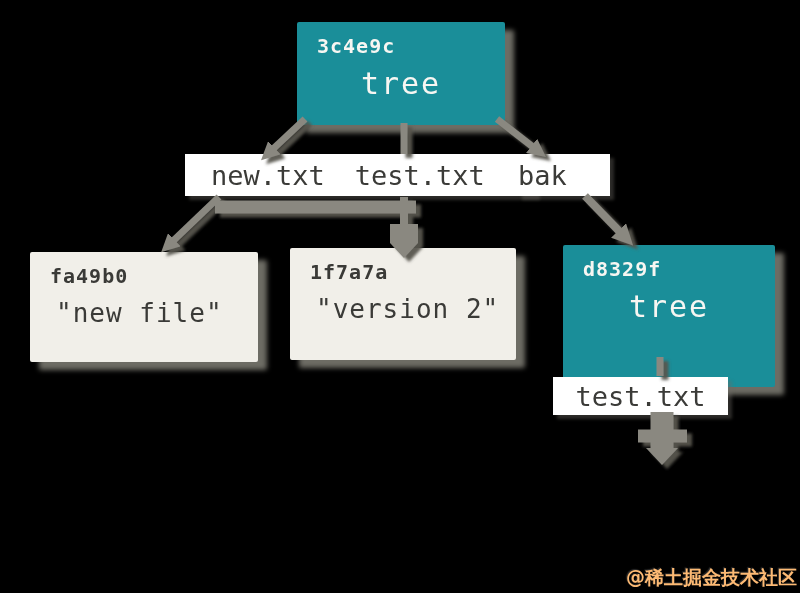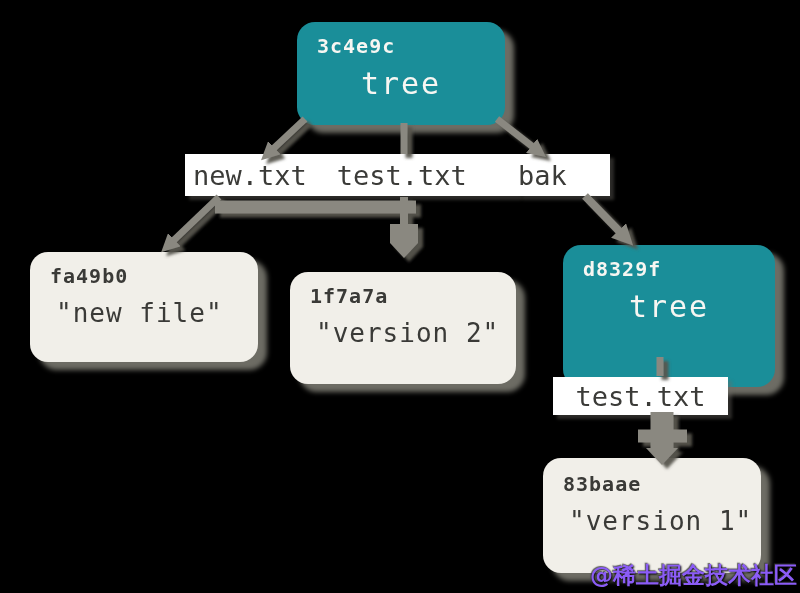--- a/index.html
+++ b/index.html
@@ -6,38 +6,38 @@
     --bg:#000000; --teal:#1a8e99; --boxbg:#f1efe9; --labelbg:#ffffff;
     --arrow:#8a8880; --dark:#3a3a37; --light:#f7f6f2;
   }
   html,body{margin:0;padding:0;background:var(--bg);}
   .stage{
     position:relative;width:800px;height:593px;background:var(--bg);
     overflow:hidden;font-family:"DejaVu Sans Mono","Liberation Mono",monospace;
   }
   .arrows{position:absolute;left:0;top:0;width:800px;height:593px;pointer-events:none;z-index:3;}
   .node{
-    position:absolute;border-radius:18px;z-index:2;
+    position:absolute;border-radius:2px;z-index:2;
     box-shadow:9px 8px 5px rgba(140,138,128,0.78);
   }
   .node.teal{background:var(--teal);color:var(--light);}
   .node.lite{background:var(--boxbg);color:var(--dark);}
   .node .hash{font-weight:bold;font-size:20px;letter-spacing:1px;}
   .node .val{font-size:26px;font-weight:500;letter-spacing:1px;}
   .node .typ{font-size:30px;font-weight:500;text-align:center;letter-spacing:2px;}
   .edge-label{
     position:absolute;background:var(--labelbg);color:#3b3b38;z-index:2;
     font-size:27px;font-weight:500;display:flex;align-items:center;
     box-shadow:4px 4px 3px rgba(110,108,100,0.4);
   }
   .edge-label .gap{display:inline-block;width:30px;}
   .watermark{
     position:absolute;right:3px;bottom:2px;z-index:5;
     font-family:"DejaVu Sans","Liberation Sans",sans-serif;
-    font-size:23px;font-weight:bold;color:#8b5cf6;
+    font-size:19px;font-weight:bold;color:#fdba74;
     text-shadow:1px 1px 2px #000, -1px -1px 1px rgba(60,60,60,.8);
   }
   
   .pad-hash{position:absolute;left:20px;top:12px;}
   .pad-val{position:absolute;left:26px;top:46px;}
   .pad-typ{position:absolute;left:0;right:0;top:44px;}
 </style>
 </head>
 <body>
 
@@ -70,49 +70,45 @@
       <line x1="638" y1="436" x2="687" y2="436" stroke-width="13" stroke-linecap="butt"></line>
       <polygon stroke="none" points="646,448 678,448 662,465"></polygon>
     </g>
   </svg>
 
   <div class="node teal" style="left:297px;top:22px;width:208px;height:103px;">
     <div class="hash pad-hash">3c4e9c</div>
     <div class="typ pad-typ">tree</div>
   </div>
 
-  <div class="edge-label" style="left:185px;top:154px;width:325px;height:42px;padding-left:8px;">
+  <div class="edge-label" style="left:185px;top:154px;width:325px;height:42px;padding-left:26px;">
     <span>new.txt</span>
     <span class="gap"></span>
     <span>test.txt</span>
   </div>
 
   <div class="edge-label" style="left:518px;top:154px;width:92px;height:42px;">
     <span>bak</span>
   </div>
 
   <div class="node lite" style="left:30px;top:252px;width:228px;height:110px;">
     <div class="hash pad-hash">fa49b0</div>
     <div class="val pad-val">"new file"</div>
   </div>
 
-  <div class="node lite" style="left:290px;top:248px;width:226px;height:112px;margin-top:24px;">
+  <div class="node lite" style="left:290px;top:248px;width:226px;height:112px;">
     <div class="hash pad-hash">1f7a7a</div>
     <div class="val pad-val">"version 2"</div>
   </div>
 
   <div class="node teal" style="left:563px;top:245px;width:212px;height:142px;">
     <div class="hash pad-hash">d8329f</div>
     <div class="typ pad-typ">tree</div>
   </div>
 
   <div class="edge-label" style="left:553px;top:377px;width:175px;height:38px;justify-content:center;">
     <span>test.txt</span>
   </div>
 
-  <div class="node lite" style="left:543px;top:458px;width:218px;height:115px;">
-    <div class="hash pad-hash" style="top:14px;">83baae</div>
-    <div class="val pad-val" style="top:48px;">"version 1"</div>
-  </div>
 
   <div class="watermark">@稀土掘金技术社区</div>
 
 </div>
 
 </body></html>

